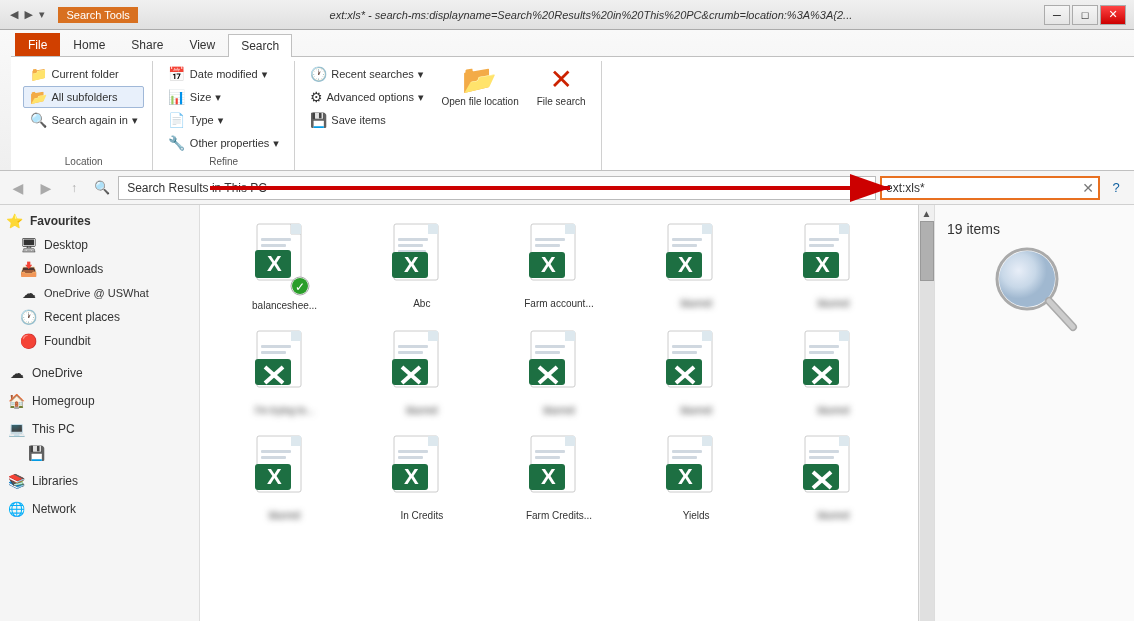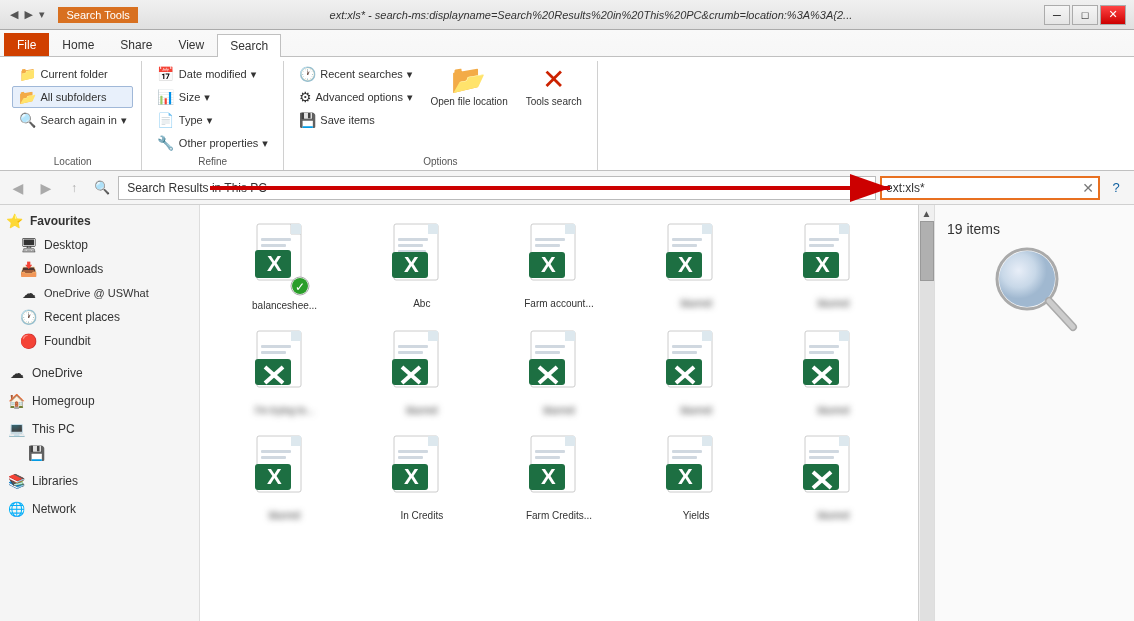--- a/index.html
+++ b/index.html
@@ -17,21 +17,21 @@
     }
     .title-bar-left { display: flex; align-items: center; gap: 4px; }
     .title-bar-title { font-size: 11px; color: #333; flex: 1; text-align: center; }
     .title-bar-controls { display: flex; gap: 2px; }
     .tb-btn { width: 26px; height: 20px; border: 1px solid #ababab; background: linear-gradient(to bottom, #f5f5f5, #e5e5e5); cursor: pointer; font-size: 11px; display: flex; align-items: center; justify-content: center; }
     .tb-btn.close { background: linear-gradient(to bottom, #f44, #c00); color: white; }
     .tb-quick { display: flex; align-items: center; gap: 2px; margin-right: 8px; }
     .tb-quick span { font-size: 11px; color: #555; cursor: pointer; padding: 2px; }
 
     
-    .ribbon { background: linear-gradient(to bottom, #f9f9f9, #efefef); border-bottom: 1px solid #c0c0c0; }
+    .ribbon { background: linear-gradient(to bottom, #f9f9f9, #efefef); border-bottom: 1px solid #c0c0c0; padding-left: 11px; }
     .ribbon-tabs { display: flex; height: 26px; padding: 0 4px; align-items: flex-end; }
     .ribbon-tab { padding: 4px 12px; font-size: 12px; cursor: pointer; border: 1px solid transparent; border-bottom: none; background: transparent; color: #333; }
     .ribbon-tab.active { background: #fff; border-color: #c0c0c0; color: #333; margin-bottom: -1px; z-index: 1; }
     .ribbon-content { background: #fff; border-top: 1px solid #c0c0c0; display: flex; align-items: stretch; padding: 4px 4px 0; min-height: 80px; }
     .ribbon-group { display: flex; flex-direction: column; border-right: 1px solid #d0d0d0; padding: 2px 8px 0; min-width: 60px; }
     .ribbon-group-items { display: flex; flex: 1; align-items: flex-start; gap: 4px; }
     .ribbon-group-label { text-align: center; font-size: 10px; color: #555; padding: 2px 0 3px; }
     .ribbon-btn { display: flex; flex-direction: column; align-items: center; padding: 2px 6px; cursor: pointer; border: 1px solid transparent; border-radius: 2px; min-width: 40px; }
     .ribbon-btn .icon { font-size: 20px; line-height: 1; }
     .ribbon-btn .label { font-size: 10px; color: #333; text-align: center; margin-top: 2px; }
@@ -179,24 +179,23 @@
             <span class="icon">💾</span>
             <span>Save items</span>
           </div>
         </div>
         <div class="ribbon-btn" style="margin-top:0;">
           <span class="icon" style="font-size:28px;">📂</span>
           <span class="label">Open file location</span>
         </div>
         <div class="ribbon-btn" style="margin-top:0;">
           <span class="icon" style="color:#cc2200;font-size:28px;">✕</span>
-          <span class="label">Tools search</span>
+          <span class="label">File search</span>
         </div>
       </div>
-      <div class="ribbon-group-label">Options</div>
     </div>
   </div>
 </div>
 
 <div class="location-bar" style="position:relative;">
   <button class="nav-btn disabled">◀</button>
   <button class="nav-btn disabled">▶</button>
   <button class="nav-btn disabled" style="font-size:12px;">↑</button>
   <span class="search-icon-small">🔍</span>
   <div class="breadcrumb-bar">

